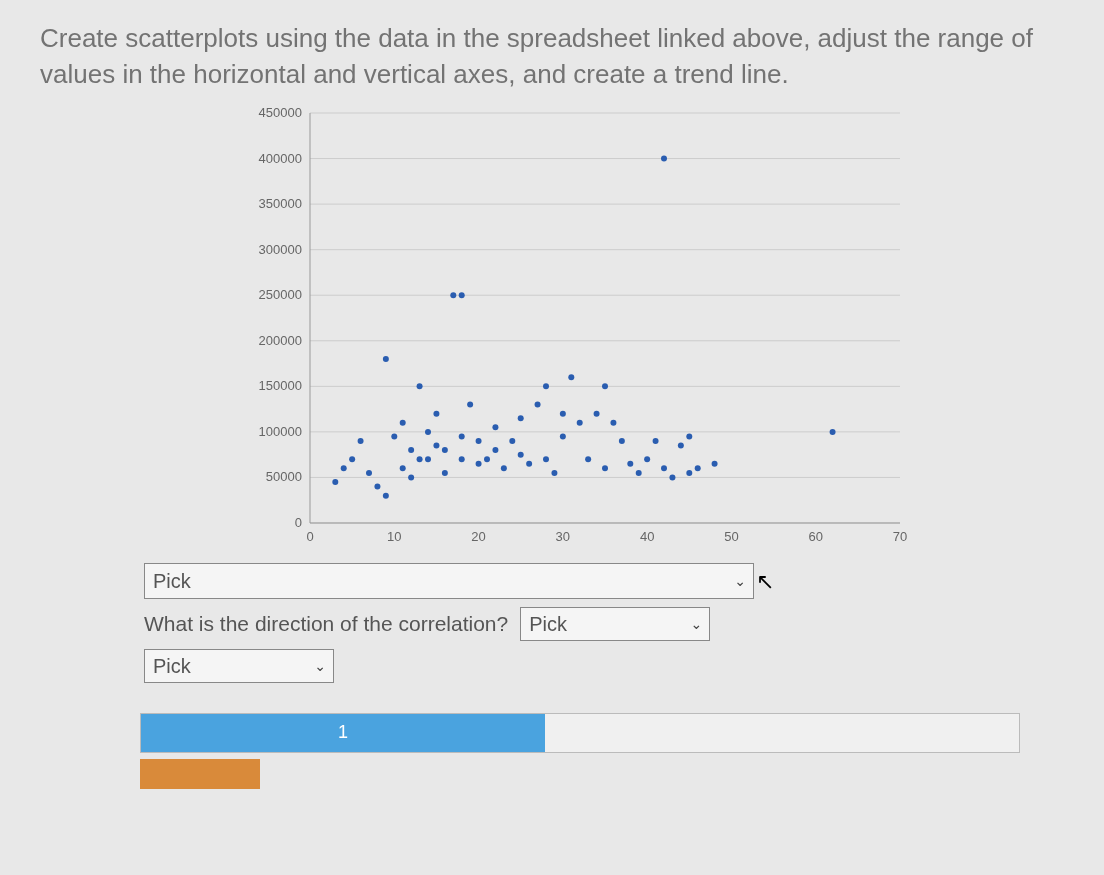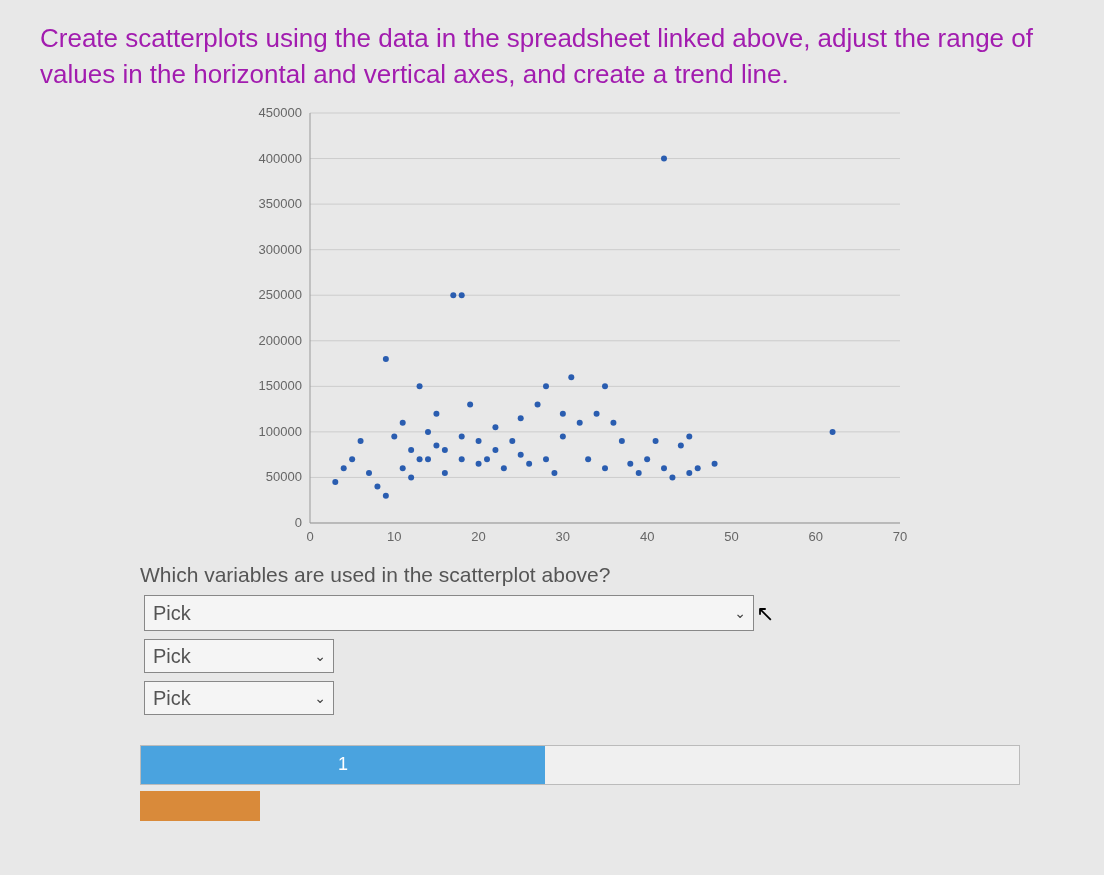--- a/index.html
+++ b/index.html
@@ -8,21 +8,21 @@
     background: #e8e8e8;
     width: 1104px;
     height: 875px;
     overflow: hidden;
     padding: 20px 40px;
     color: #444;
   }
   .instruction {
     font-size: 26px;
     line-height: 1.4;
-    color: #a21caf;
+    color: #737373;
     margin-bottom: 10px;
   }
   .chart-wrap {
     margin-left: 200px;
     width: 680px;
     height: 450px;
     position: relative;
   }
   .chart-svg { width: 100%; height: 100%; }
   .y-tick-label { font-size: 13px; fill: #666; text-anchor: end; }
@@ -165,32 +165,32 @@
       <circle cx="449.28571428571433" cy="369.8888888888889" r="3" class="dot"></circle>
       <circle cx="449.28571428571433" cy="333.44444444444446" r="3" class="dot"></circle>
       <circle cx="457.7142857142857" cy="365.3333333333333" r="3" class="dot"></circle>
       <circle cx="474.57142857142856" cy="360.77777777777777" r="3" class="dot"></circle>
       <circle cx="424" cy="55.5555555555556" r="3" class="dot"></circle>
       <circle cx="592.5714285714286" cy="328.8888888888889" r="3" class="dot"></circle>
     </svg>
 </div>
 
 <div class="question-block">
-  <div>Which variables are used in the scatterplot above?</div>
   <div class="question-row" style="position:relative;">
     <div class="select-container">
       <select class="select-wide">
         <option>Pick</option>
       </select>
       <span class="chevron">⌄</span>
     </div>
     <span class="cursor-arrow" style="left:612px; top:6px;">↖</span>
   </div>
 
   <div class="question-row">
+    <span>What is the direction of the correlation?</span>
     <div class="select-container">
       <select class="select-narrow">
         <option>Pick</option>
       </select>
       <span class="chevron">⌄</span>
     </div>
   </div>
 
   <div class="question-row">
     <div class="select-container">

